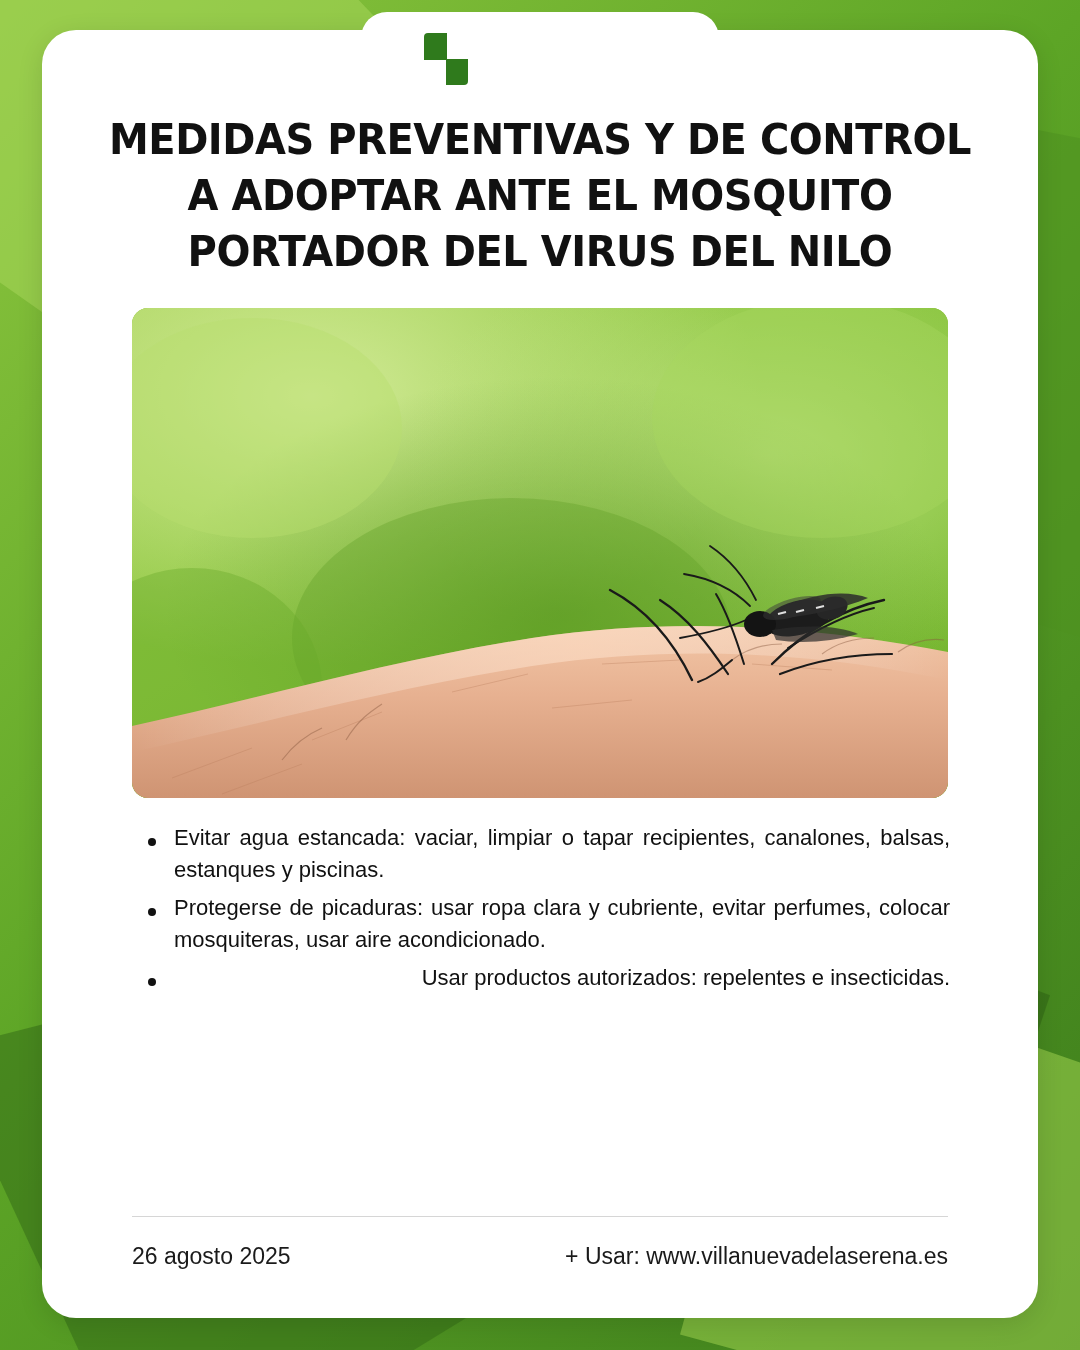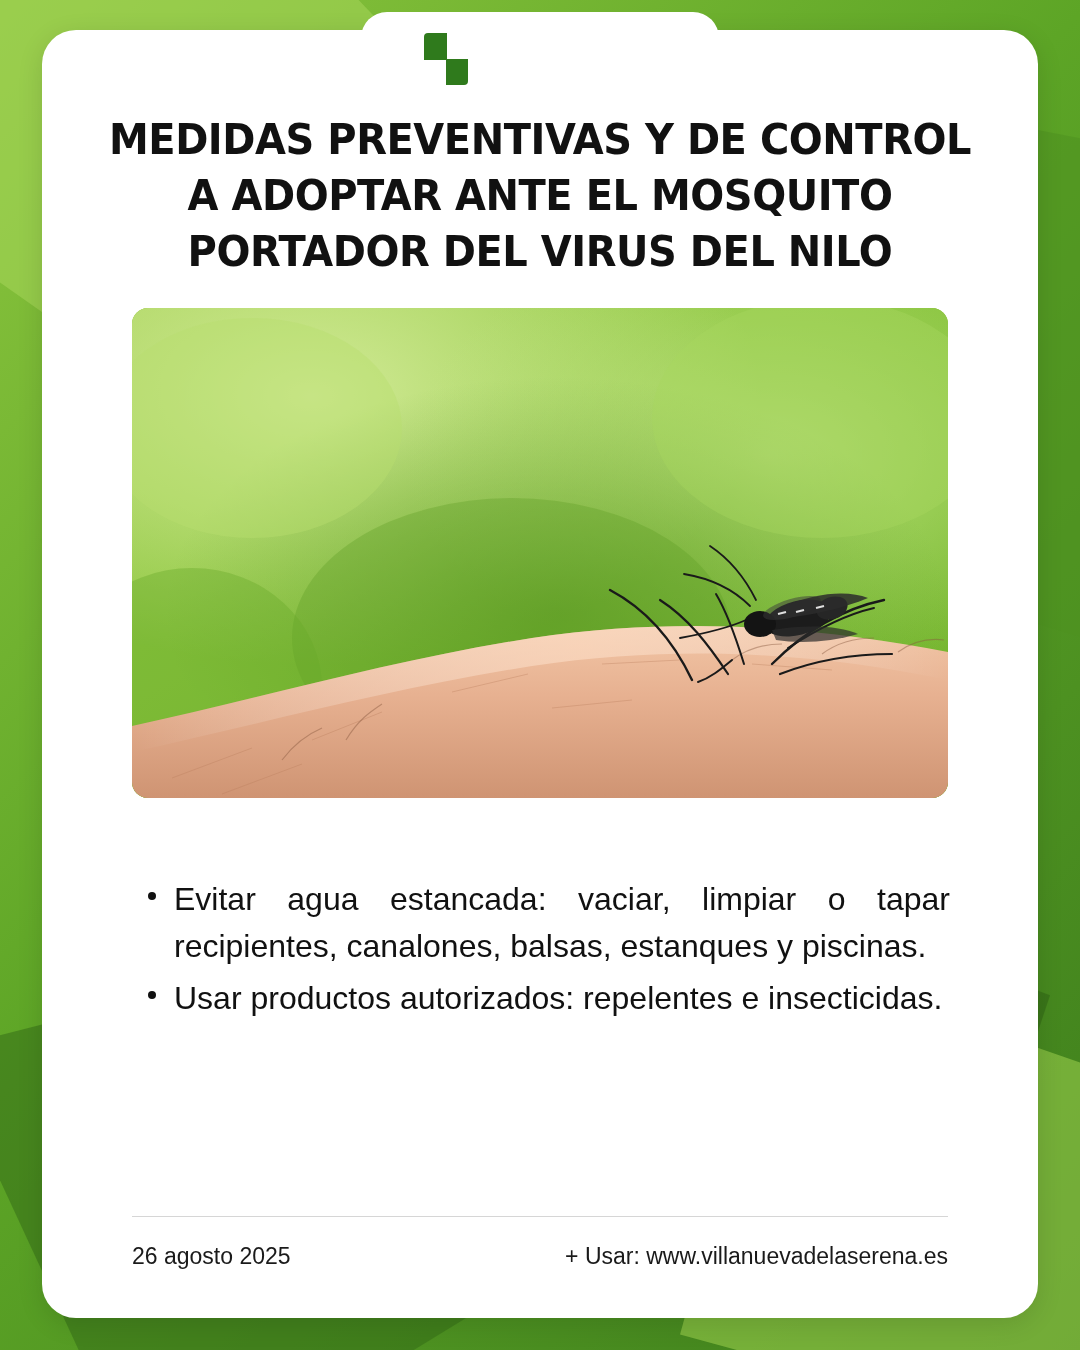--- a/index.html
+++ b/index.html
@@ -122,43 +122,43 @@
     border-radius: 16px;
     overflow: hidden;
     background: #8fbd3a;
   }
   .photo svg { display: block; width: 100%; height: 100%; }
 
   
   .bullets {
     position: absolute;
     left: 132px;
-    top: 876px;
+    top: 822px;
     width: 818px;
     color: #111;
-    font-size: 32px;
+    font-size: 22px;
     line-height: 1.46;
   }
   .bullets li {
     list-style: none;
     position: relative;
     padding-left: 42px;
     margin-bottom: 6px;
     text-align: justify;
   }
   .bullets li::before {
     content: "";
     position: absolute;
     left: 16px;
     top: 16px;
     width: 8px; height: 8px;
     border-radius: 50%;
     background: #111;
   }
-  .bullets li:last-child { text-align: left; }
+  .bullets li:last-child { text-align: right; }
 
   
   .divider {
     position: absolute;
     left: 132px;
     right: 132px;
     top: 1216px;
     height: 1px;
     background: #d6d6d6;
   }
@@ -296,20 +296,21 @@
         <path d="M646 306 L654 304"></path>
         <path d="M664 304 L672 302"></path>
         <path d="M684 300 L692 298"></path>
       </g>
     </g>
   </svg>
 </div>
 
 <ul class="bullets">
   <li>Evitar agua estancada: vaciar, limpiar o tapar recipientes, canalones, balsas, estanques y piscinas.</li>
+  <li>Protegerse de picaduras: usar ropa clara y cubriente, evitar perfumes, colocar mosquiteras, usar aire acondicionado.</li>
   <li>Usar productos autorizados: repelentes e insecticidas.</li>
 </ul>
 
 <div class="divider"></div>
 <div class="footer">
   <span>26 agosto 2025</span>
   <span>+ Usar: www.villanuevadelaserena.es</span>
 </div>
 
 </body></html>

